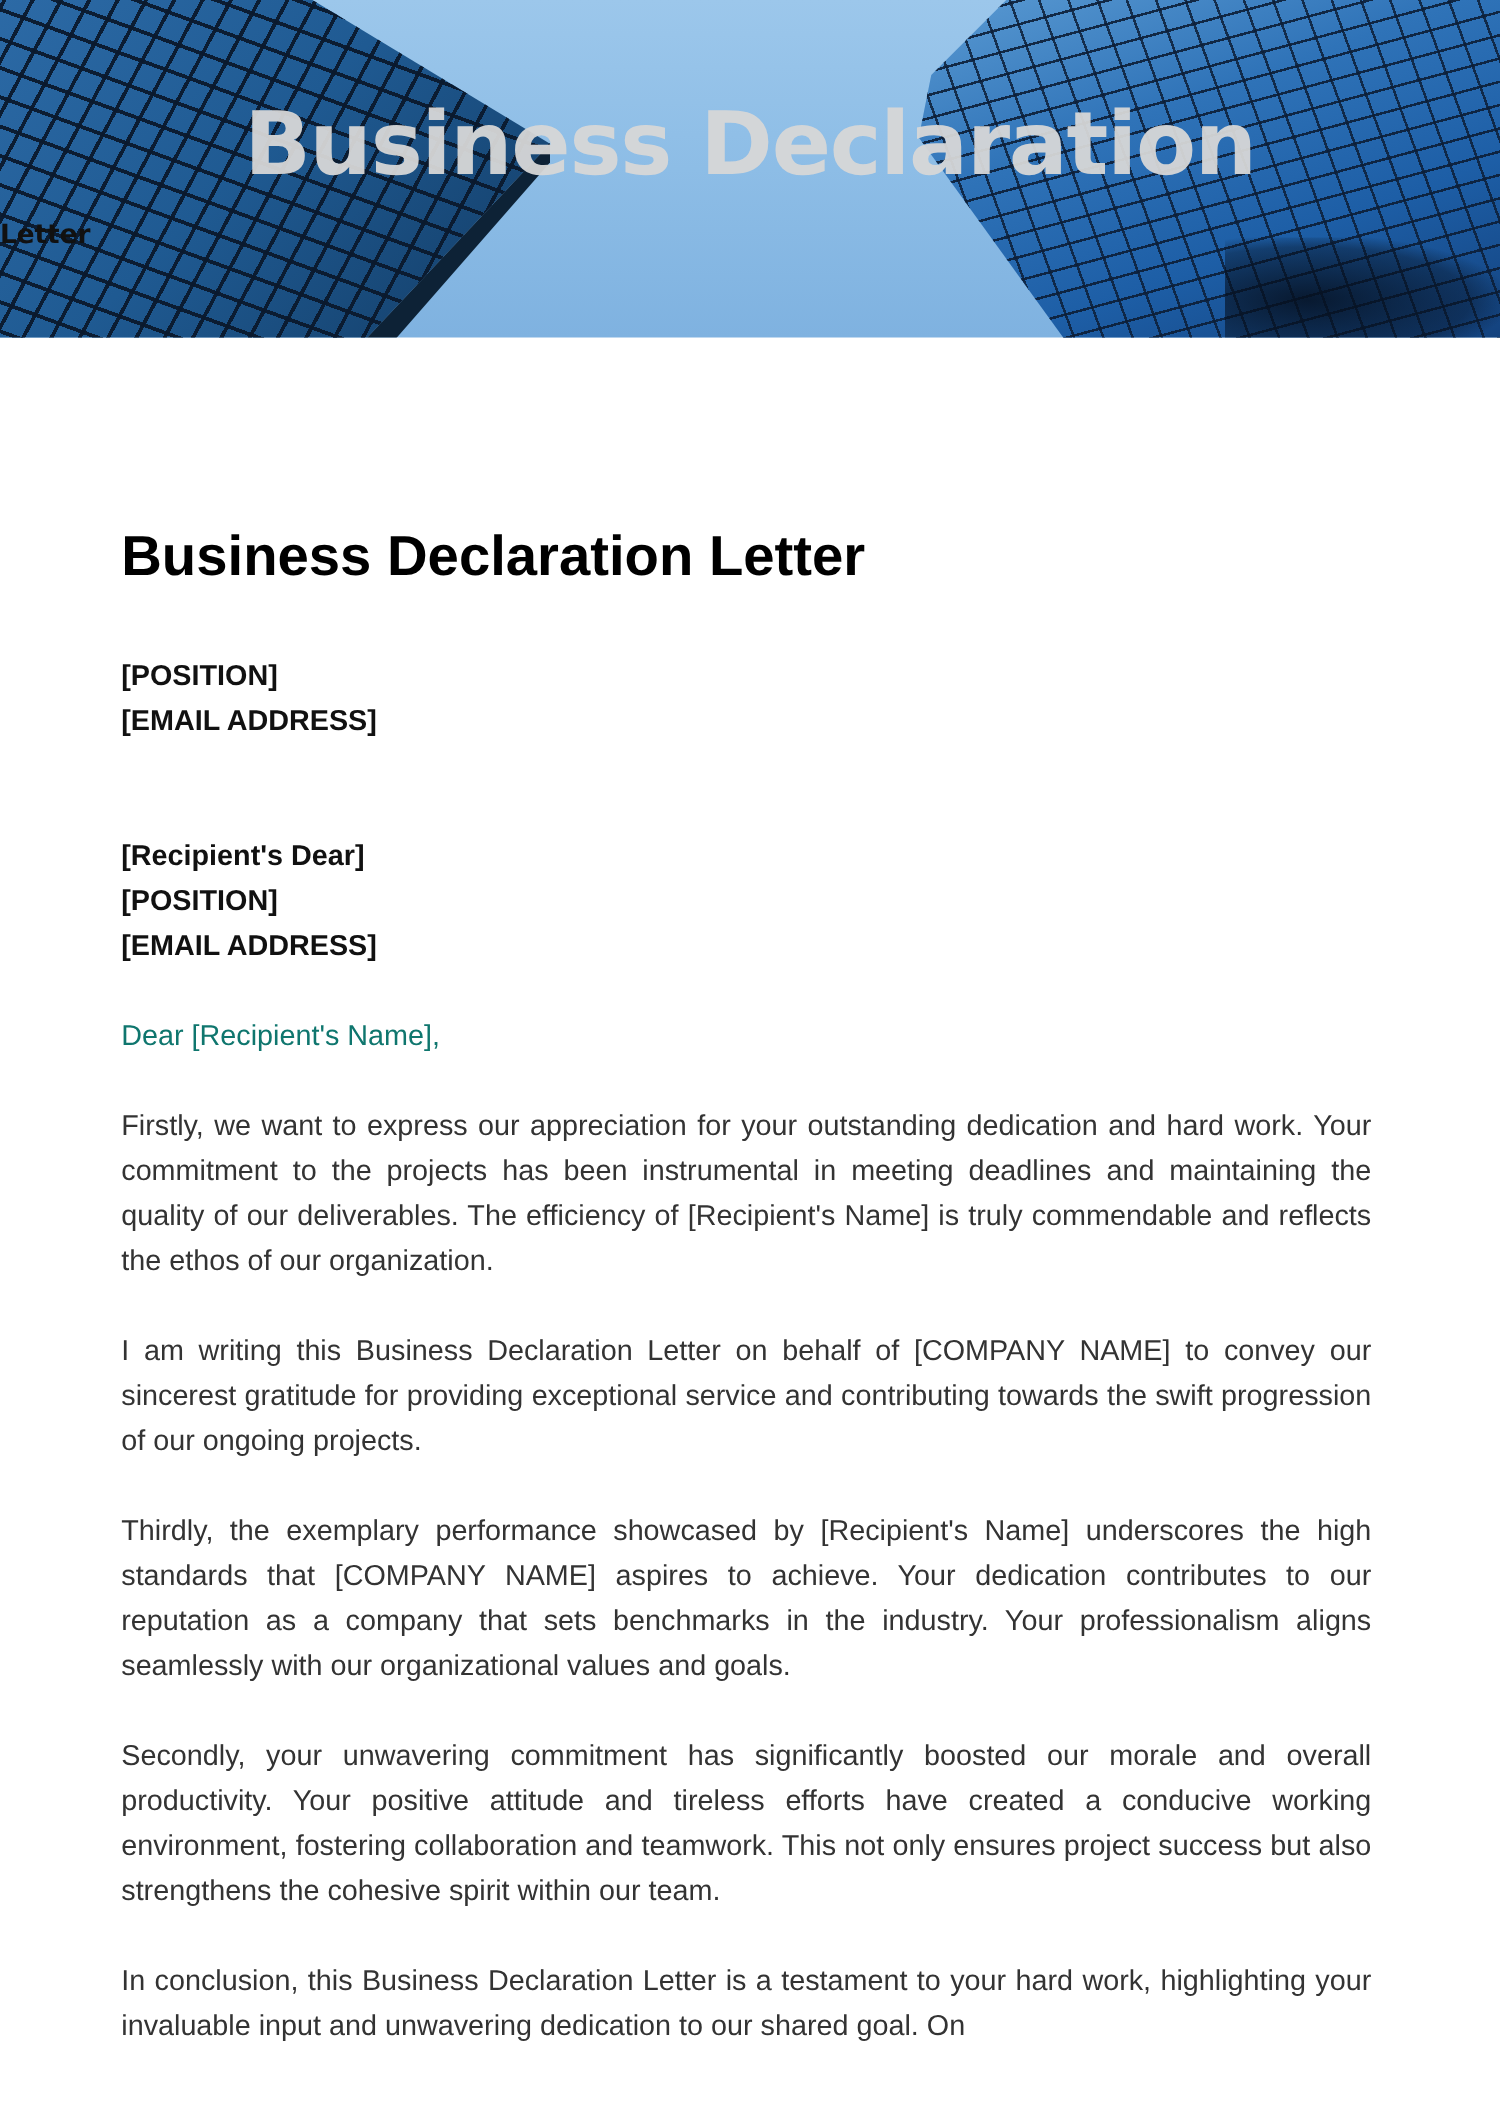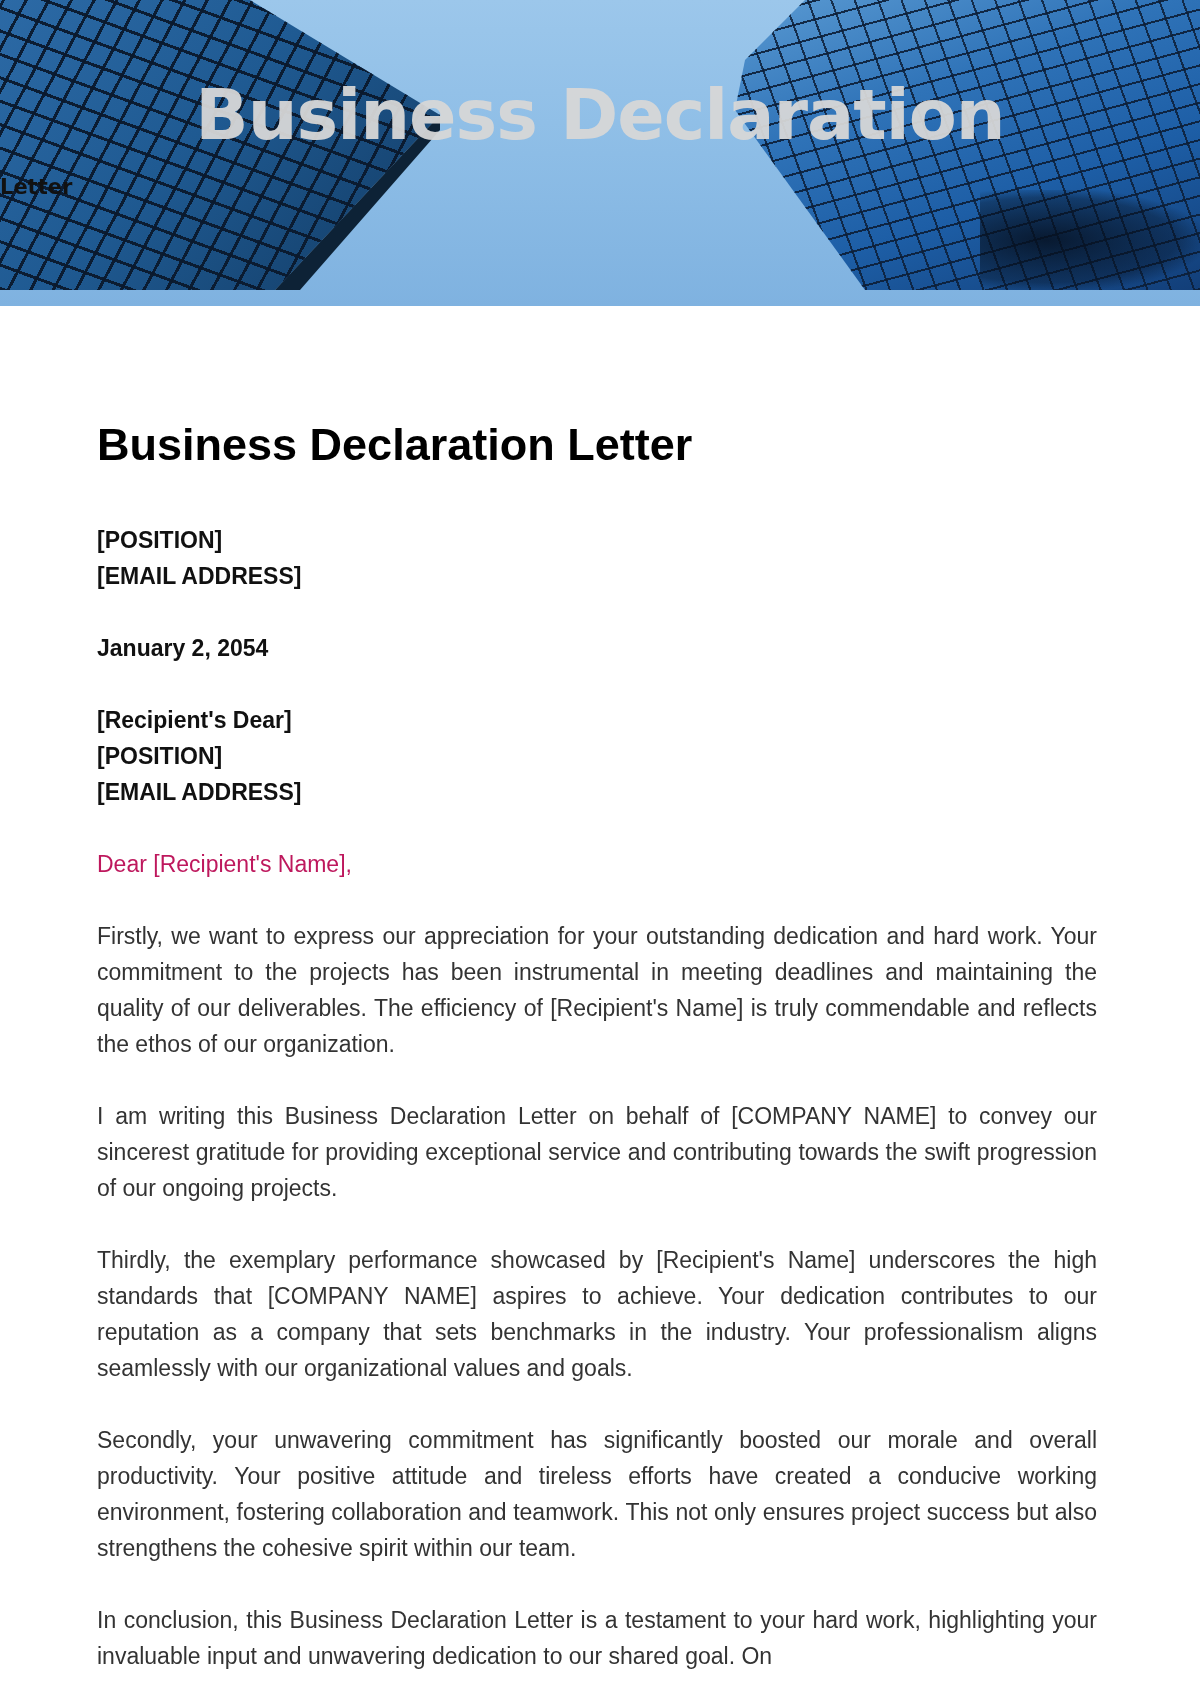--- a/index.html
+++ b/index.html
@@ -3,21 +3,21 @@
 <meta charset="utf-8">
 <style>
   html, body { margin: 0; padding: 0; }
   body {
     width: 1200px; height: 1700px; overflow: hidden;
     background: #ffffff;
     font-family: "Liberation Sans", sans-serif;
     color: #222;
   }
   .banner {
-    position: relative; width: 1200px; height: 306px; overflow: hidden;
+    position: relative; width: 1200px; height: 270px; overflow: hidden;
     background: linear-gradient(180deg, #9cc7eb 0%, #8dbde6 50%, #7fb2e0 100%);
   }
   .bldg-left {
     position: absolute; left: 0; top: 0; width: 440px; height: 290px;
     clip-path: polygon(0 0, 250px 0, 440px 115px, 275px 290px, 0 290px);
     background:
       repeating-linear-gradient(20deg, rgba(10,25,45,0.95) 0 3px, transparent 3px 22px),
       repeating-linear-gradient(-62deg, rgba(10,25,45,0.95) 0 3px, transparent 3px 20px),
       linear-gradient(135deg, #2c6aa6 0%, #1f5a92 45%, #123a62 100%);
   }
@@ -57,42 +57,41 @@
   }
   .block { margin-top: 50px; }
   .line-bold {
     font-weight: bold; font-size: 23px; color: #111; line-height: 36px;
   }
   .gap { height: 36px; }
   .para {
     font-size: 23px; color: #333; line-height: 36px; text-align: justify;
     margin: 0 0 36px 0;
   }
-  .salutation { font-size: 23px; color: #be185d; line-height: 36px; margin: 0 0 36px 0; }
+  .salutation { font-size: 23px; color: #0f766e; line-height: 36px; margin: 0 0 36px 0; }
 </style>
 </head>
 <body>
 
 <div class="banner">
   <div class="bldg-left"></div>
   <div class="bldg-left-edge"></div>
   <div class="bldg-right"></div>
   <div class="bldg-right-shade"></div>
   <div class="banner-title">Business Declaration</div>
   <div class="banner-subtitle">Letter</div>
 </div>
 
 <div class="content">
   <div class="doc-title">Business Declaration Letter</div>
 
   <div class="block">
     <div class="line-bold">[POSITION]</div>
     <div class="line-bold">[EMAIL ADDRESS]</div>
     <div class="gap"></div>
-    <div class="line-bold">January 2, 2054</div>
     <div class="gap"></div>
     <div class="line-bold">[Recipient's Dear]</div>
     <div class="line-bold">[POSITION]</div>
     <div class="line-bold">[EMAIL ADDRESS]</div>
     <div class="gap"></div>
   </div>
 
   <div class="salutation">Dear [Recipient's Name],</div>
 
   <p class="para">Firstly, we want to express our appreciation for your outstanding dedication and hard work. Your commitment to the projects has been instrumental in meeting deadlines and maintaining the quality of our deliverables. The efficiency of [Recipient's Name] is truly commendable and reflects the ethos of our organization.</p>

